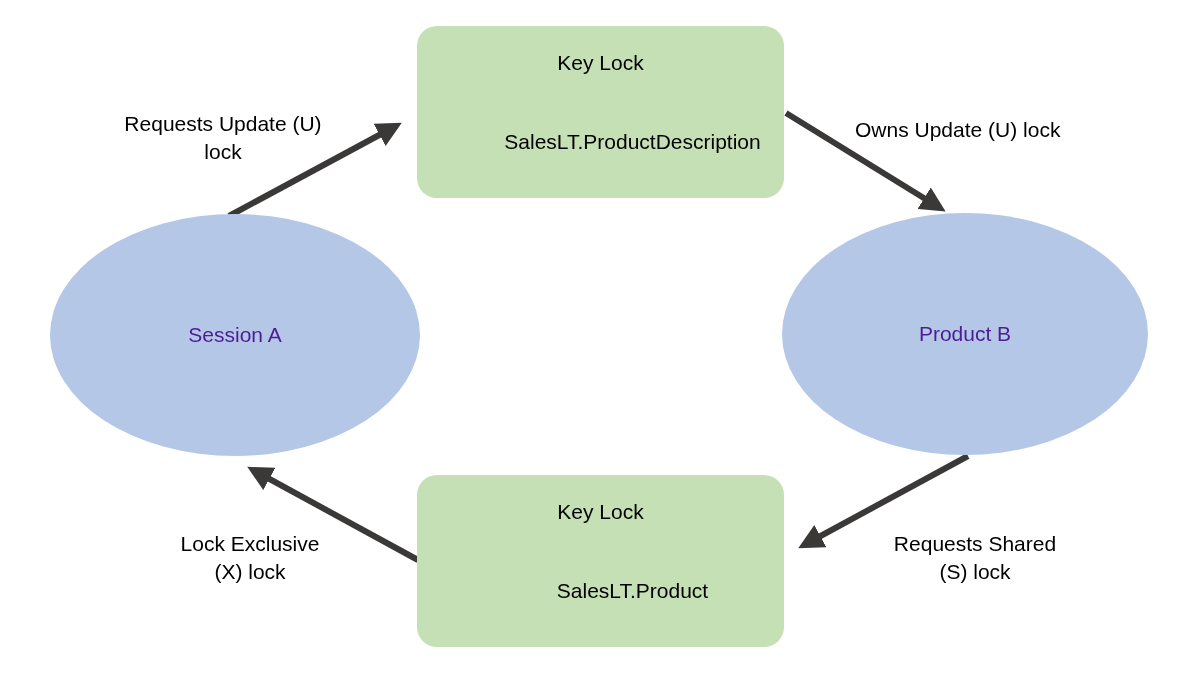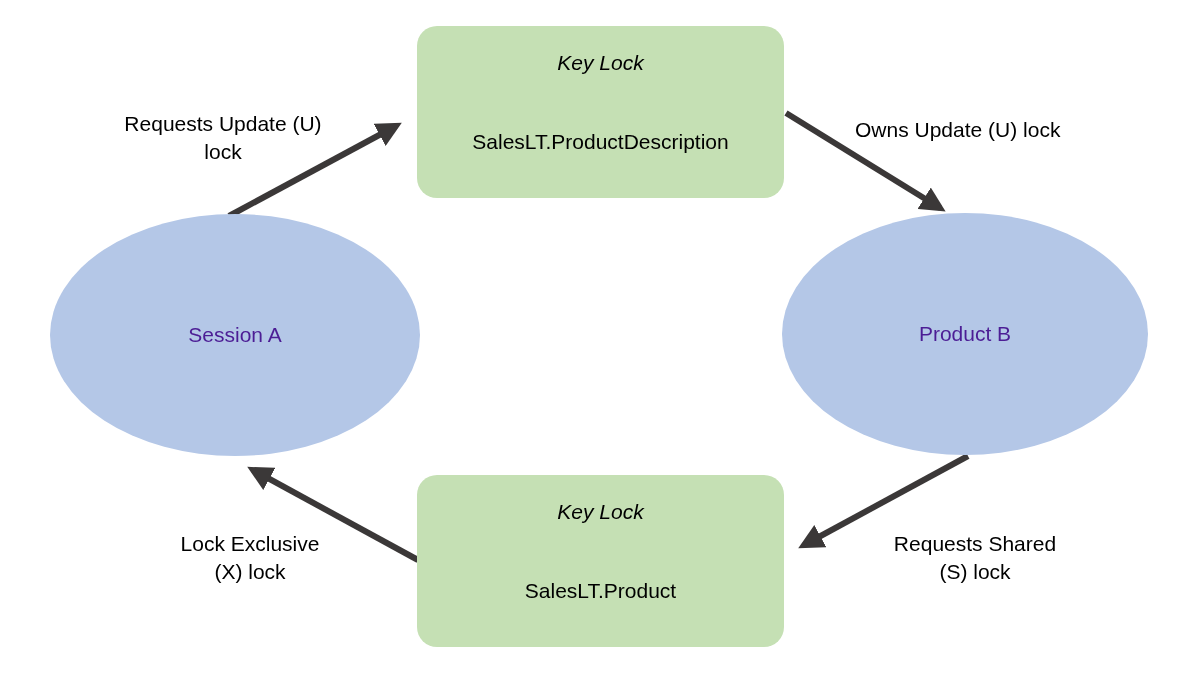--- a/index.html
+++ b/index.html
@@ -67,29 +67,29 @@
   #lock-top { left: 417px; top: 26px; }
   #lock-bottom { left: 417px; top: 475px; }
 
   .lockbox .lock-title {
     position: absolute;
     left: 0;
     width: 100%;
     text-align: center;
     font-size: 21px;
     white-space: nowrap;
-    font-style: italic;
   }
   .lockbox .lock-object {
     position: absolute;
     left: 0;
     width: 100%;
     text-align: center;
     font-size: 21px;
     white-space: nowrap;
+    padding-left: 32px;
   }
   #lock-top .lock-title { top: 25px; }
   #lock-top .lock-object { top: 104px; }
   #lock-bottom .lock-title { top: 25px; }
   #lock-bottom .lock-object { top: 104px; }
 
   
   .edge-label {
     position: absolute;
     font-size: 21px;

